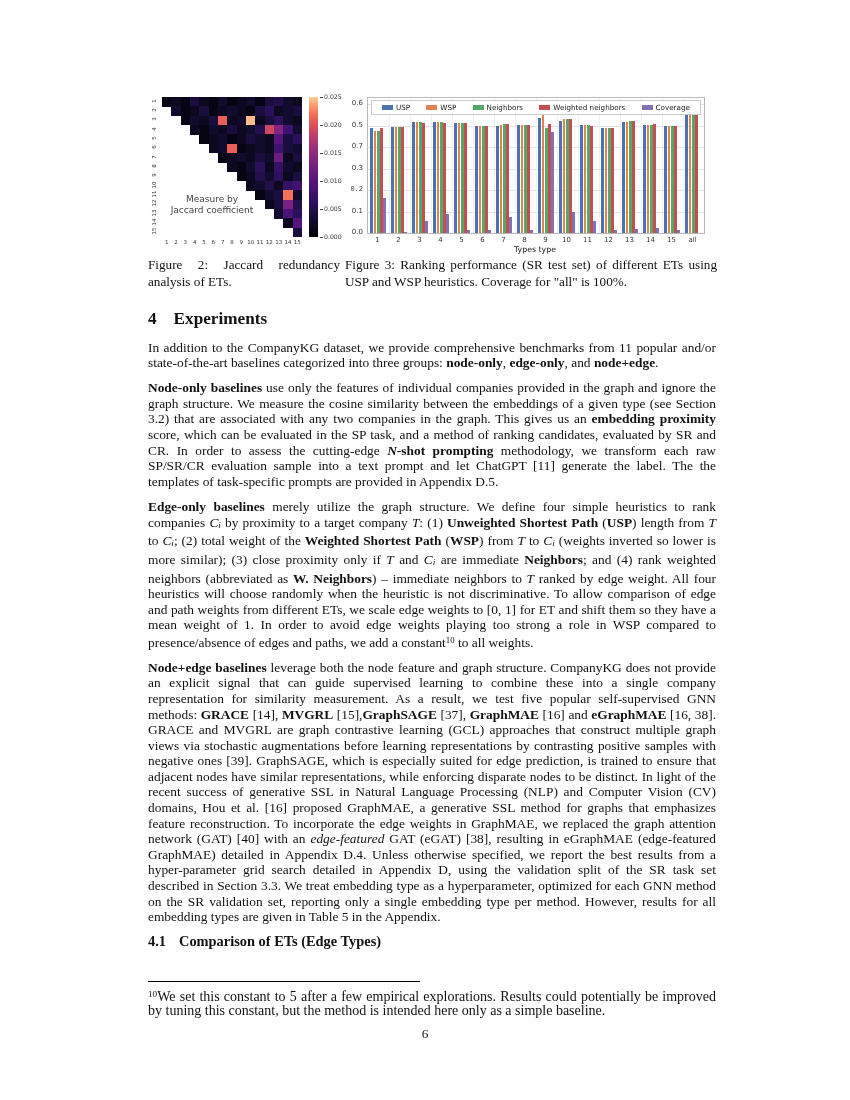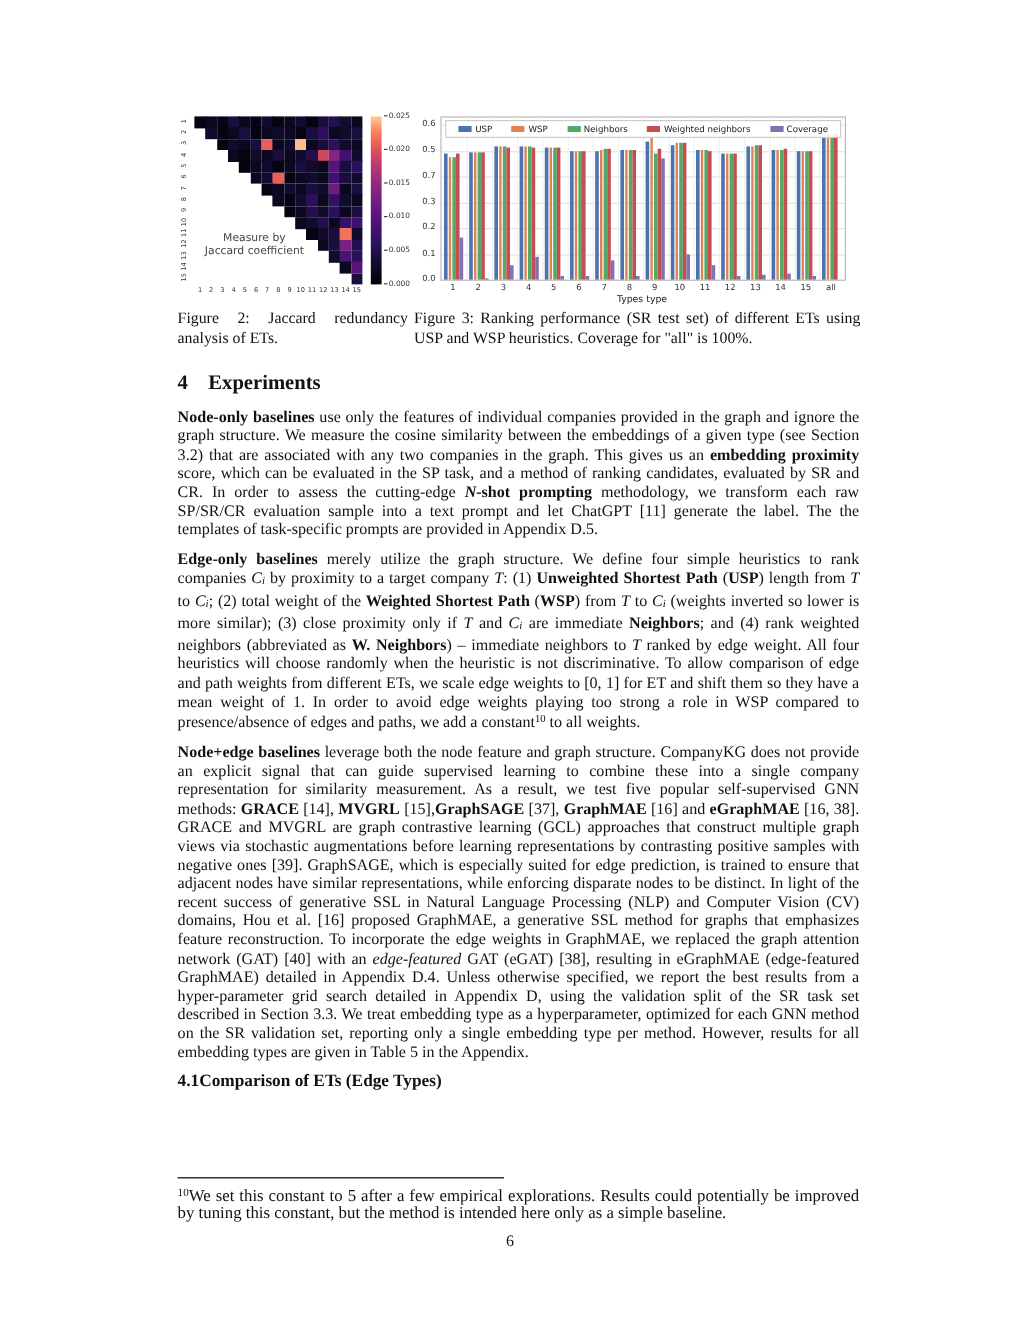--- a/index.html
+++ b/index.html
@@ -38,21 +38,21 @@
 
   .cap{font-size:13.2px;line-height:16.5px;text-align:justify;margin-top:2px;}
   .fig2 .cap{width:192px;}
 
   
   .body{position:absolute;left:148px;top:311px;width:568px;font-size:13.4px;line-height:15.6px;text-align:justify;}
   .sec{font-size:17.2px;font-weight:bold;margin:0 0 13px 0;text-align:left;}
   .sec-num{margin-right:17px;}
   .body p{margin:0 0 9.5px 0;}
   .subsec{font-size:14.4px;font-weight:bold;margin:4px 0 10px 0;text-align:left;}
-  .subsec-num{}
+  .subsec-num{margin-right:13px;}
   .sb{font-size:68%;vertical-align:-0.12em;font-style:italic;}
   .sp{font-size:66%;vertical-align:0.42em;}
 
   
   .footnote{position:absolute;left:148px;top:981px;width:568px;font-size:14px;line-height:14.6px;text-align:justify;}
   .fn-rule{width:272px;border-top:1px solid #000;margin-bottom:5px;}
   .pageno{position:absolute;left:0;top:1026px;width:850px;text-align:center;font-size:13.4px;}
 </style>
 </head>
 <body>
@@ -358,21 +358,21 @@
           <div class="bar" style="left: 306.15px; width: 2.9px; height: 107.143px; background: rgb(196, 78, 82);"></div>
           <div class="bar" style="left: 309.45px; width: 2.9px; height: 2.78571px; background: rgb(129, 114, 179);"></div>
           <div class="bar" style="left: 317.25px; width: 2.9px; height: 126.429px; background: rgb(76, 114, 176);"></div>
           <div class="bar" style="left: 320.55px; width: 2.9px; height: 130.714px; background: rgb(221, 132, 82);"></div>
           <div class="bar" style="left: 323.85px; width: 2.9px; height: 121.071px; background: rgb(85, 168, 104);"></div>
           <div class="bar" style="left: 327.15px; width: 2.9px; height: 121.714px; background: rgb(196, 78, 82);"></div>
         </div>
       <div id="f3-yticks">
           <div class="f3-yt" style="top: 133px;">0.0</div>
           <div class="f3-yt" style="top: 111.571px;">0.1</div>
-          <div class="f3-yt" style="top: 90.1429px;">0.2</div>
+          <div class="f3-yt" style="top: 90.1429px; font-family: Liberation Mono, monospace;">0.2</div>
           <div class="f3-yt" style="top: 68.7143px;">0.3</div>
           <div class="f3-yt" style="top: 47.2857px;">0.7</div>
           <div class="f3-yt" style="top: 25.8571px;">0.5</div>
           <div class="f3-yt" style="top: 4.42857px; text-align: right;">0.6</div>
         </div>
       <div id="f3-xticks">
           <div class="f3-xt" style="left: 24.5px;">1</div>
           <div class="f3-xt" style="left: 45.5px;">2</div>
           <div class="f3-xt" style="left: 66.5px;">3</div>
           <div class="f3-xt" style="left: 87.5px;">4</div>
@@ -391,20 +391,21 @@
         </div>
       <div class="f3-xlabel">Types type</div>
     </div>
     <div class="cap">Figure 3: Ranking performance (SR test set) of different ETs using USP and WSP heuristics. Coverage for "all" is 100%.</div>
   </div>
 
   <div class="body">
     <div class="sec">
       <span class="sec-num">4</span><span>Experiments</span>
     </div>
+    <p>In addition to the CompanyKG dataset, we provide comprehensive benchmarks from 11 popular and/or state-of-the-art baselines categorized into three groups: <span style="font-weight: bold;">node-only</span>, <span style="font-weight: bold;">edge-only</span>, and <span style="font-weight: bold;">node+edge</span>.</p>
     <p><span style="font-weight: bold;">Node-only baselines</span> use only the features of individual companies provided in the graph and ignore the graph structure. We measure the cosine similarity between the embeddings of a given type (see Section 3.2) that are associated with any two companies in the graph. This gives us an <span style="font-weight: bold;">embedding proximity</span> score, which can be evaluated in the SP task, and a method of ranking candidates, evaluated by SR and CR. In order to assess the cutting-edge <span style="font-weight: bold; font-style: italic;">N</span><span style="font-weight: bold;">-shot prompting</span> methodology, we transform each raw SP/SR/CR evaluation sample into a text prompt and let ChatGPT [11] generate the label. The the templates of task-specific prompts are provided in Appendix D.5.</p>
     <p><span style="font-weight: bold;">Edge-only baselines</span> merely utilize the graph structure. We define four simple heuristics to rank companies <span style="font-style: italic;">C</span><span class="sb">i</span> by proximity to a target company <span style="font-style: italic;">T</span>: (1) <span style="font-weight: bold;">Unweighted Shortest Path</span> (<span style="font-weight: bold;">USP</span>) length from <span style="font-style: italic;">T</span> to <span style="font-style: italic;">C</span><span class="sb">i</span>; (2) total weight of the <span style="font-weight: bold;">Weighted Shortest Path</span> (<span style="font-weight: bold;">WSP</span>) from <span style="font-style: italic;">T</span> to <span style="font-style: italic;">C</span><span class="sb">i</span> (weights inverted so lower is more similar); (3) close proximity only if <span style="font-style: italic;">T</span> and <span style="font-style: italic;">C</span><span class="sb">i</span> are immediate <span style="font-weight: bold;">Neighbors</span>; and (4) rank weighted neighbors (abbreviated as <span style="font-weight: bold;">W. Neighbors</span>) – immediate neighbors to <span style="font-style: italic;">T</span> ranked by edge weight. All four heuristics will choose randomly when the heuristic is not discriminative. To allow comparison of edge and path weights from different ETs, we scale edge weights to [0, 1] for ET and shift them so they have a mean weight of 1. In order to avoid edge weights playing too strong a role in WSP compared to presence/absence of edges and paths, we add a constant<span class="sp">10</span> to all weights.</p>
     <p><span style="font-weight: bold;">Node+edge baselines</span> leverage both the node feature and graph structure. CompanyKG does not provide an explicit signal that can guide supervised learning to combine these into a single company representation for similarity measurement. As a result, we test five popular self-supervised GNN methods: <span style="font-weight: bold;">GRACE</span> [14], <span style="font-weight: bold;">MVGRL</span> [15],<span style="font-weight: bold;">GraphSAGE</span> [37], <span style="font-weight: bold;">GraphMAE</span> [16] and <span style="font-weight: bold;">eGraphMAE</span> [16, 38]. GRACE and MVGRL are graph contrastive learning (GCL) approaches that construct multiple graph views via stochastic augmentations before learning representations by contrasting positive samples with negative ones [39]. GraphSAGE, which is especially suited for edge prediction, is trained to ensure that adjacent nodes have similar representations, while enforcing disparate nodes to be distinct. In light of the recent success of generative SSL in Natural Language Processing (NLP) and Computer Vision (CV) domains, Hou et al. [16] proposed GraphMAE, a generative SSL method for graphs that emphasizes feature reconstruction. To incorporate the edge weights in GraphMAE, we replaced the graph attention network (GAT) [40] with an <span style="font-style: italic;">edge-featured</span> GAT (eGAT) [38], resulting in eGraphMAE (edge-featured GraphMAE) detailed in Appendix D.4. Unless otherwise specified, we report the best results from a hyper-parameter grid search detailed in Appendix D, using the validation split of the SR task set described in Section 3.3. We treat embedding type as a hyperparameter, optimized for each GNN method on the SR validation set, reporting only a single embedding type per method. However, results for all embedding types are given in Table 5 in the Appendix.</p>
     <div class="subsec">
       <span class="subsec-num">4.1</span><span>Comparison of ETs (Edge Types)</span>
     </div>
   </div>
 
   <div class="footnote">
     <div class="fn-rule"></div>

